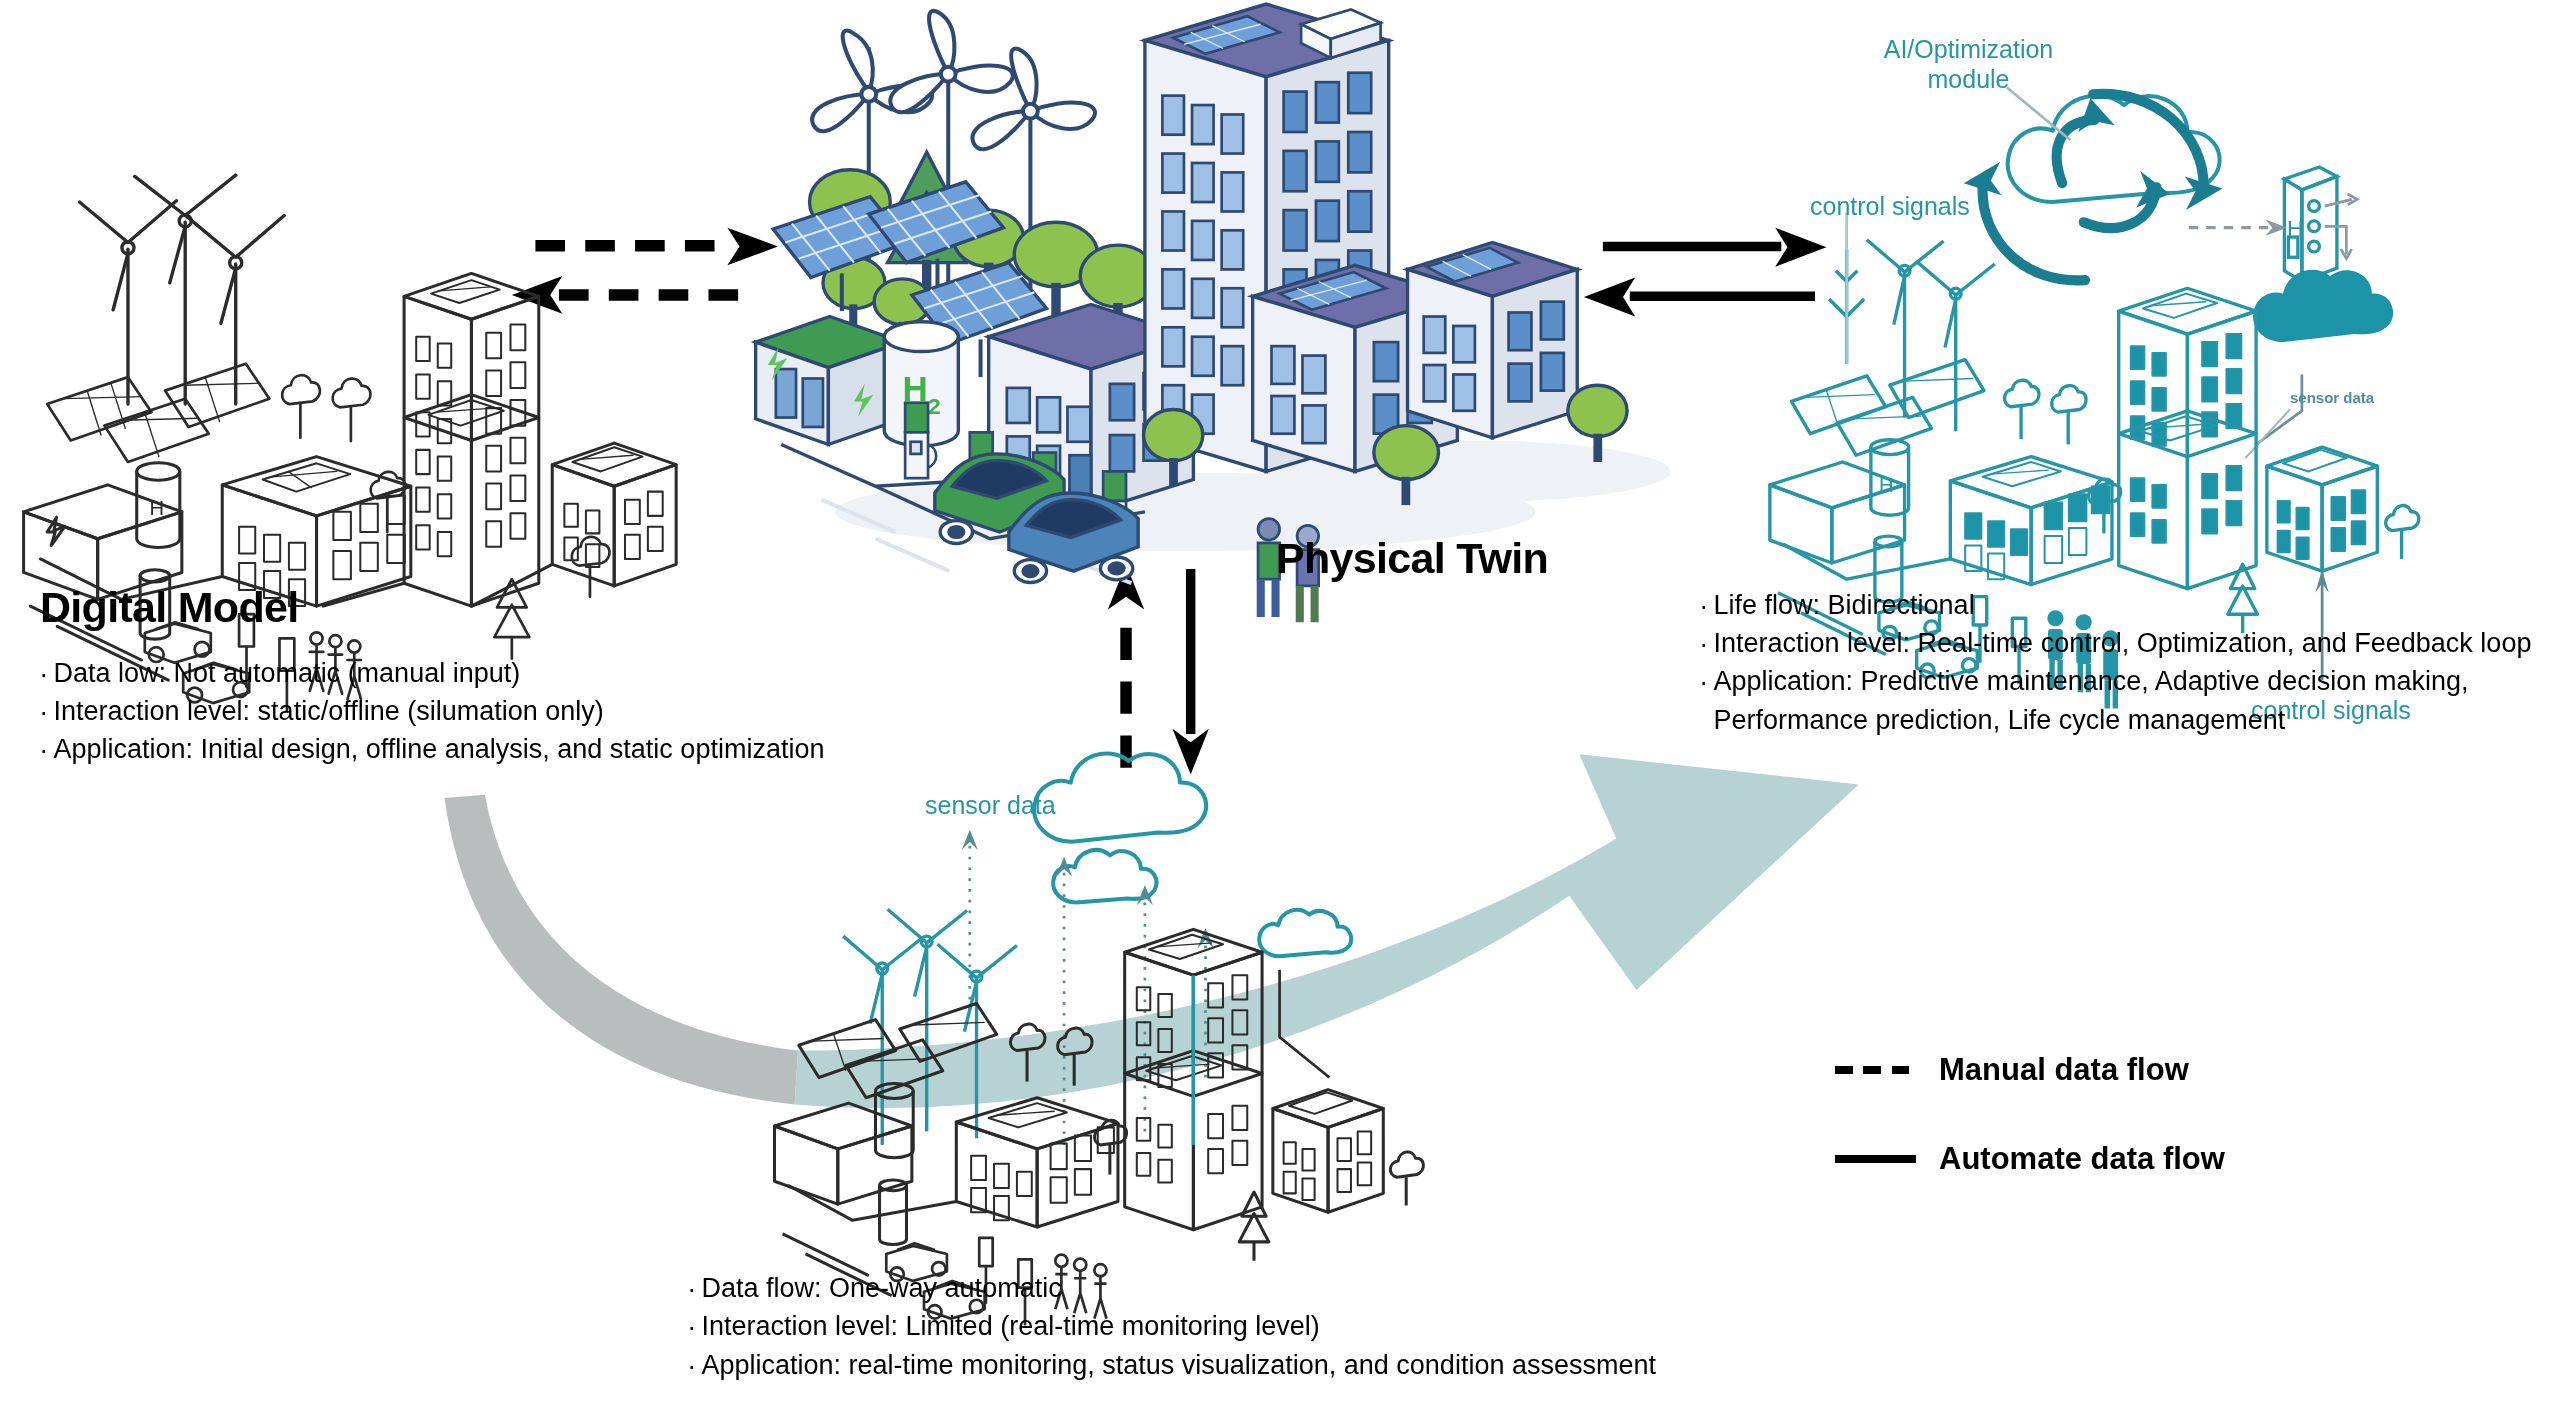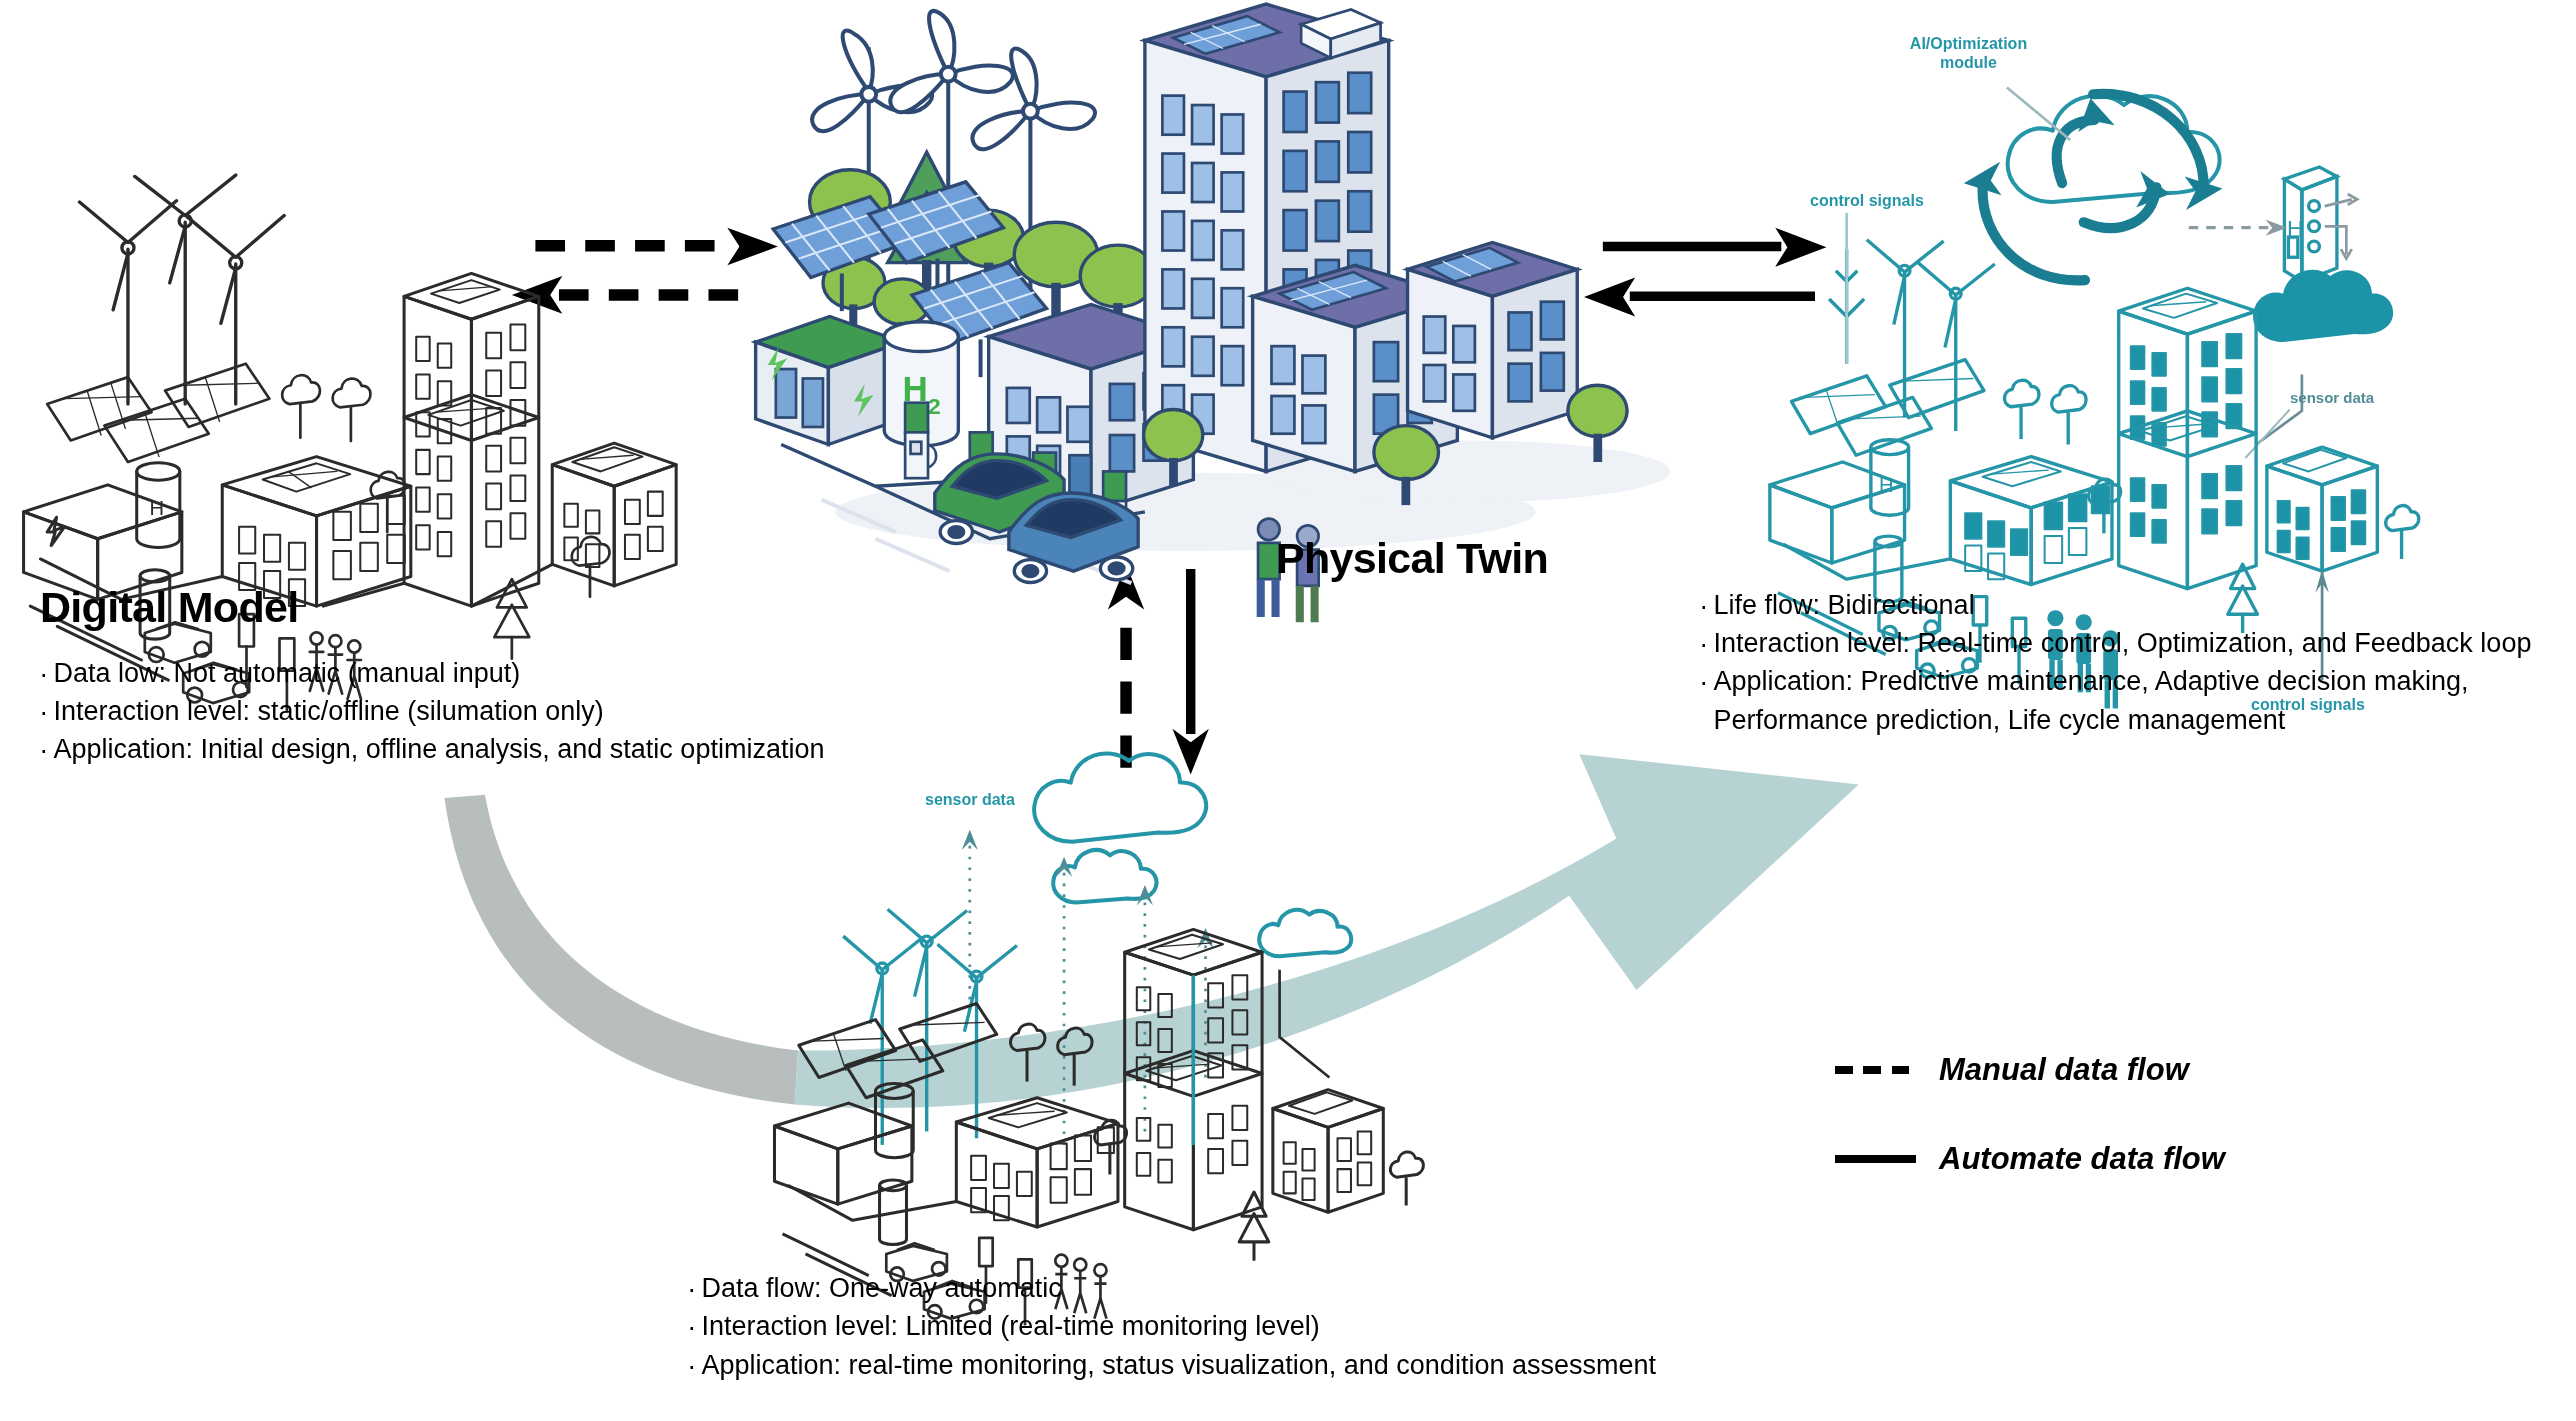--- a/index.html
+++ b/index.html
@@ -18,21 +18,21 @@
   .bullets .txt{white-space:pre-line;}
 
   
   .legend-row{display:flex;align-items:center;gap:23px;}
   .legend-lbl{font-size:31px;font-weight:bold;white-space:nowrap;}
   .dash-sample{width:81px;height:9.4px;display:flex;gap:10.8px;align-items:center;}
   .dash-sample i{display:block;width:17.5px;height:8.8px;background:#000;}
   .solid-sample{width:81px;height:8.8px;background:#000;}
 
   
-  .teal-lbl{color:#2596a8;font-weight:bold;font-size:16px;line-height:1.18;white-space:pre-line;}
+  .teal-lbl{color:#2596a8;font-weight:normal;font-size:25px;line-height:1.18;white-space:pre-line;}
   .teal-lbl.sm{font-size:15px;color:#4f8d97;font-weight:bold;}
   .teal-lbl.c{text-align:center;}
 </style>
 </head>
 <body>
 
 <div class="stage">
 
   <svg class="abs" width="2576" height="1421" viewBox="0 0 3825 2110" style="left:0;top:0">
     <defs>
@@ -1000,21 +1000,21 @@
         <span class="dot">.</span>
         <span class="txt">Interaction level: Limited (real-time monitoring level)</span>
       </div>
       <div class="li">
         <span class="dot">.</span>
         <span class="txt">Application: real-time monitoring, status visualization, and condition assessment</span>
       </div>
     </div>
   </div>
 
-  <div class="abs" style="left:1835px;top:1052px;font-style:italic;">
+  <div class="abs" style="left:1835px;top:1052px;">
     <div class="legend-row" style="margin-bottom:53px;">
       <span class="dash-sample">
           <i></i>
           <i></i>
           <i></i>
         </span>
       <span class="legend-lbl">Manual data flow</span>
     </div>
     <div class="legend-row">
       <span class="solid-sample"></span>

